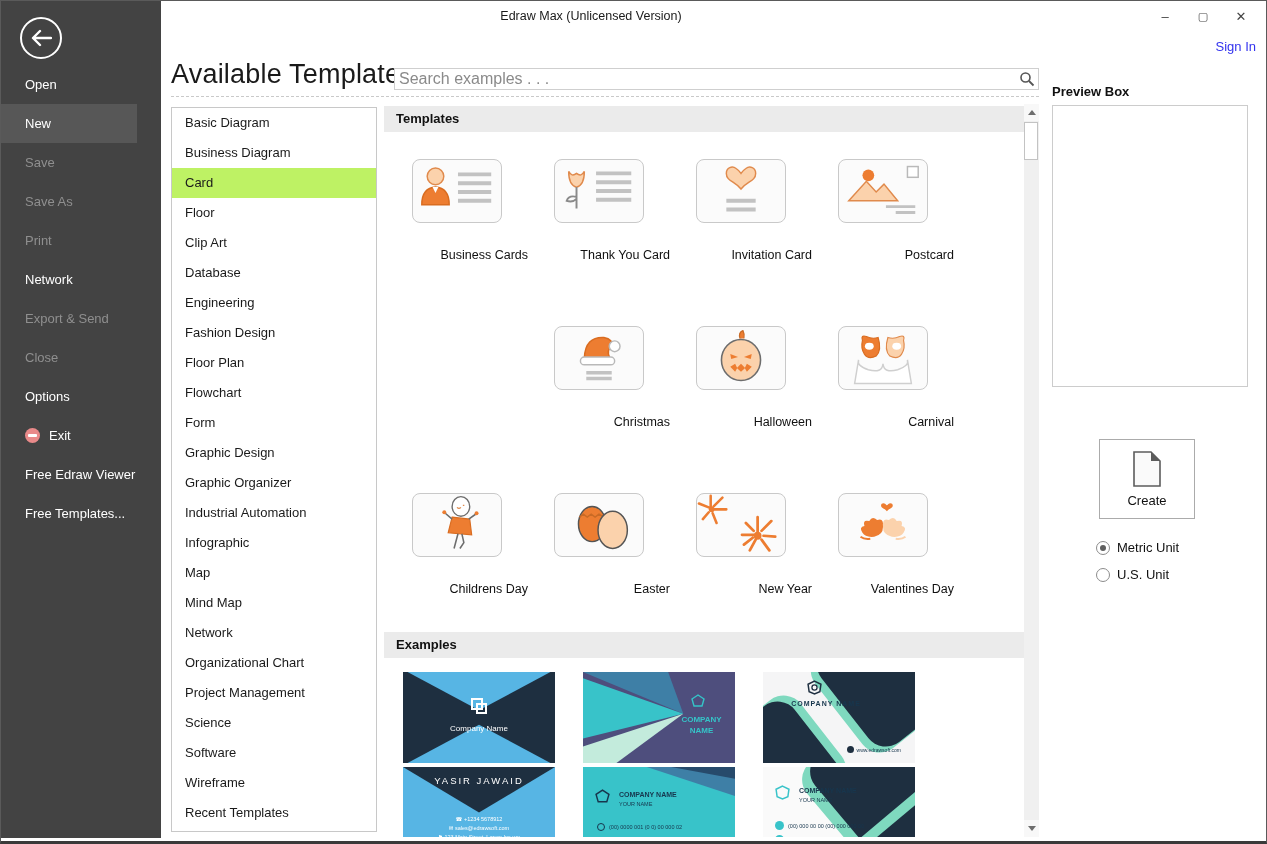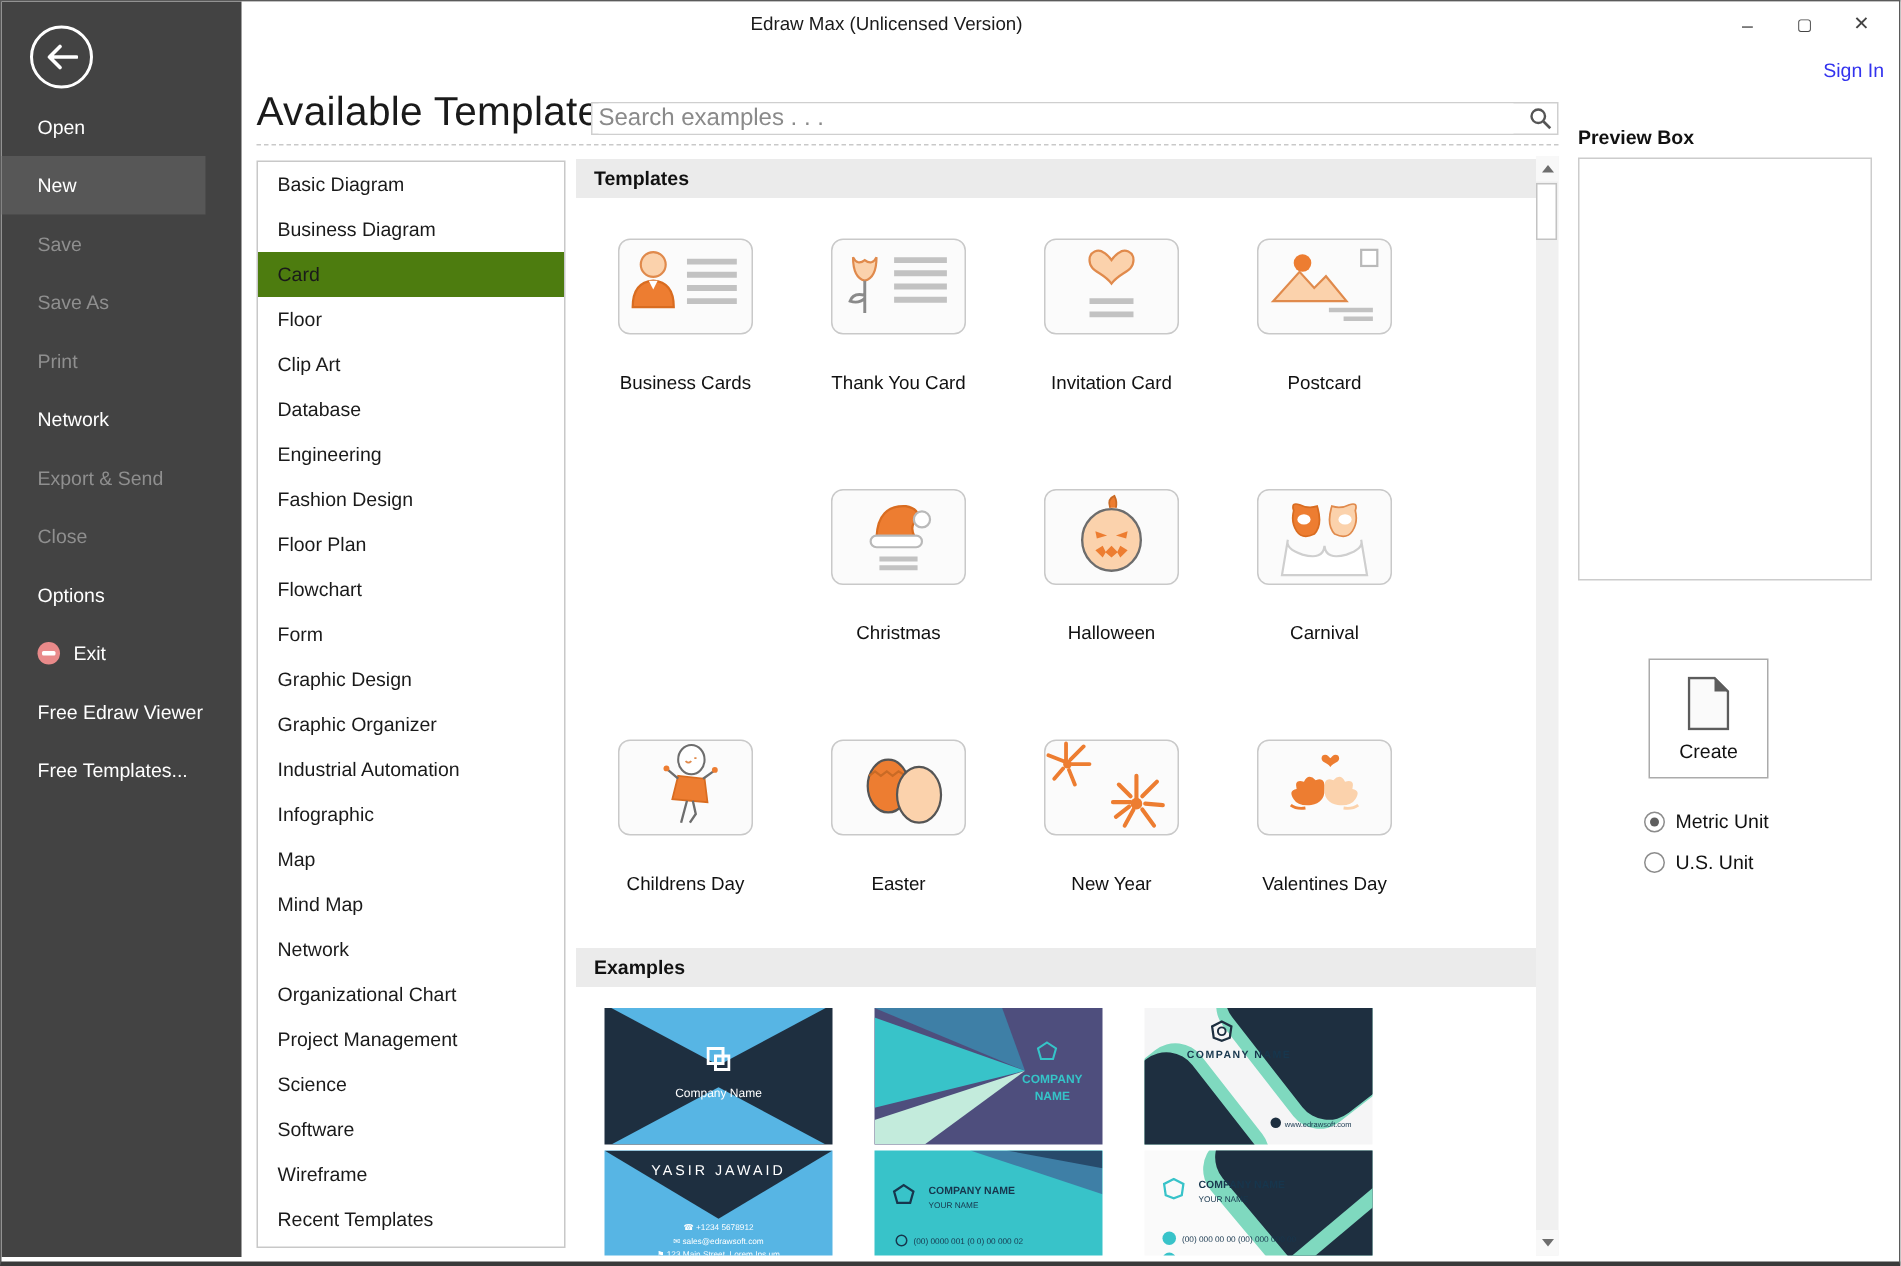--- a/index.html
+++ b/index.html
@@ -37,46 +37,46 @@
   .searchbox{ position:absolute; left:393px; top:67px; width:645px; height:22px; border:1px solid #cfcfcf; background:#fff; }
   .searchbox input{ position:absolute; left:4px; top:0; width:610px; height:20px; border:none; outline:none;
                     font-size:16px; color:#333; font-family:Liberation Sans, sans-serif; }
   .searchbox input::placeholder{ color:#8a8a8a; }
   .search-ic{ position:absolute; right:3px; top:2px; }
   .dashline{ position:absolute; left:170px; top:95px; width:868px; border-top:1px dashed #c9c9c9; }
 
   
   .catpanel{ position:absolute; left:170px; top:106px; width:206px; height:725px; border:1px solid #c8c8c8; background:#fff; }
   .cat{ height:30px; line-height:30px; padding-left:13px; font-size:13px; color:#1a1a1a; }
-  .cat.selected{ background:#4d7c0f; }
+  .cat.selected{ background:#bef264; }
 
   
   .tpanel{ position:absolute; left:383px; top:103px; width:640px; height:733px; background:#fff; overflow:hidden; }
   .band{ position:absolute; left:0; width:640px; height:26px; background:#ebebeb; font-size:13px; font-weight:bold;
          color:#111; line-height:26px; padding-left:12px; }
   .band.b1{ top:2px; } .band.b2{ top:528px; }
-  .tcell{ position:absolute; width:142px; text-align:center; }
+  .tcell{ position:absolute; width:142px; text-align:right; }
   .tcard{ width:90px; height:64px; margin:0 auto; border:1px solid #c9c9c9; border-radius:8px; background:#fbfbfb;
           display:flex; align-items:center; justify-content:center; }
   .tlabel{ display:block; margin-top:25px; font-size:12.5px; color:#111; }
   .c0{ left:2px; } .c1{ left:144px; } .c2{ left:286px; } .c3{ left:428px; }
   .r0{ top:55px; } .r1{ top:222px; } .r2{ top:389px; }
 
   
   .vscroll{ position:absolute; left:1023px; top:103px; width:15px; height:733px; background:#f0f0f0; }
   .sarrow{ position:absolute; left:0; width:15px; height:17px; background:#f8f8f8; display:flex; align-items:center; justify-content:center; }
   .sarrow.up{ top:0; } .sarrow.down{ bottom:0; }
   .tri-up{ width:0; height:0; border-left:4px solid transparent; border-right:4px solid transparent; border-bottom:5px solid #6e6e6e; }
   .tri-down{ width:0; height:0; border-left:4px solid transparent; border-right:4px solid transparent; border-top:5px solid #6e6e6e; }
   .sthumb{ position:absolute; left:0; top:18px; width:14px; height:38px; background:#fff; border:1px solid #c3c3c3; }
 
   
   .preview-label{ position:absolute; left:1051px; top:83px; font-size:13px; font-weight:bold; color:#111; }
   .preview-box{ position:absolute; left:1051px; top:104px; width:196px; height:282px; border:1px solid #cccccc; background:#fff; }
-  .createbtn{ position:absolute; left:1098px; top:438px; width:80px; height:80px; border:1px solid #ababab; background:#fff;
+  .createbtn{ position:absolute; left:1098px; top:438px; width:96px; height:80px; border:1px solid #ababab; background:#fff;
               display:flex; flex-direction:column; align-items:center; justify-content:center; gap:6px; }
   .createbtn span{ font-size:13px; color:#111; }
   .radio-row{ position:absolute; left:1095px; font-size:13px; color:#111; display:flex; align-items:center; gap:7px; }
   .radio-row.m{ top:539px; } .radio-row.u{ top:566px; }
   .radio{ width:14px; height:14px; border:1px solid #8c8c8c; border-radius:50%; background:#fff; position:relative; }
   .radio.sel::after{ content:""; position:absolute; left:3px; top:3px; width:6px; height:6px; border-radius:50%; background:#5f5f5f; }
 
   
   .ex{ position:absolute; width:152px; height:91px; overflow:hidden; }
   .exr0{ top:568px; } .exr1{ top:663px; }

